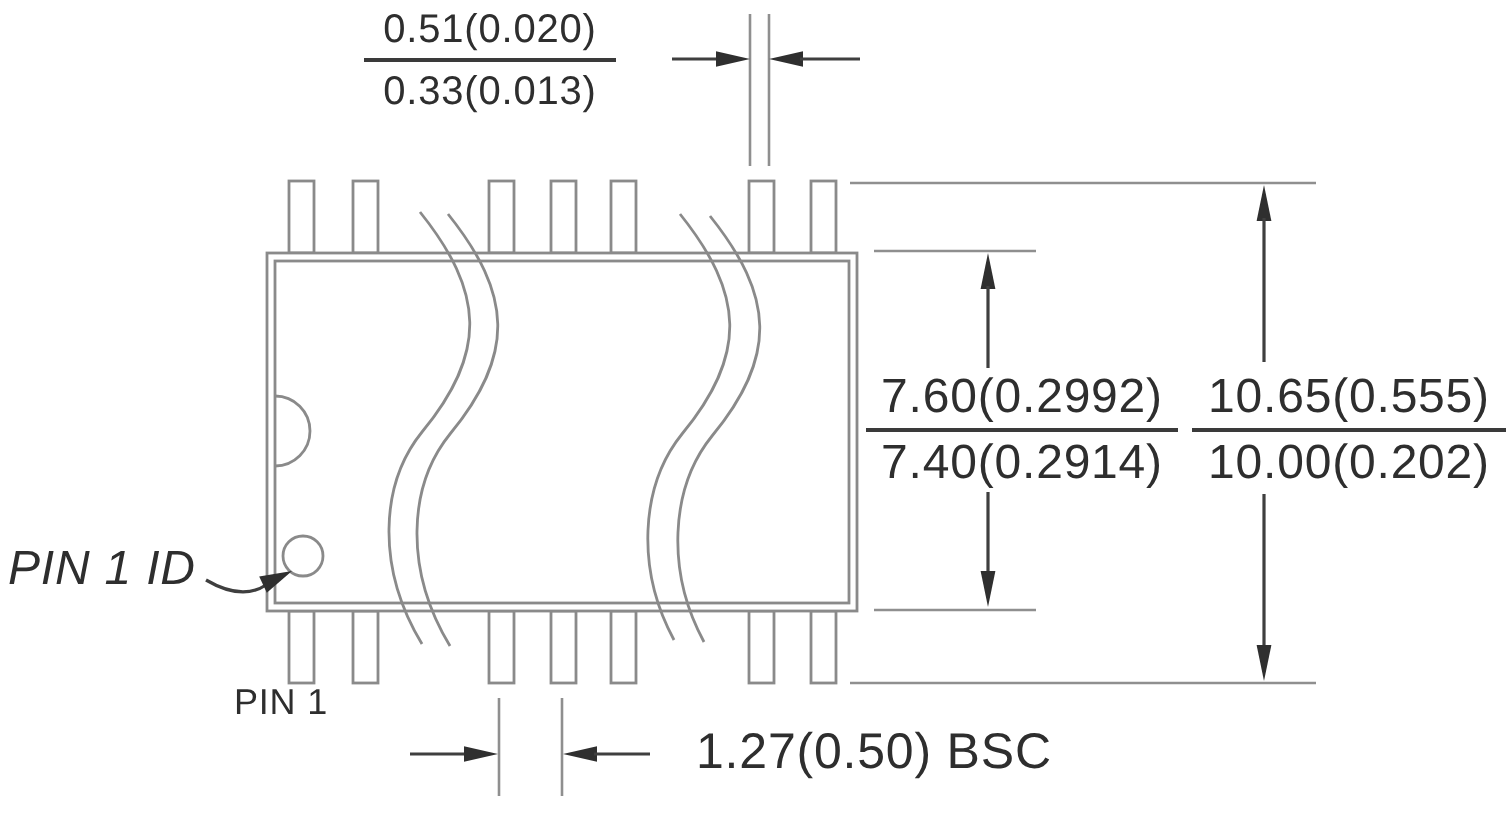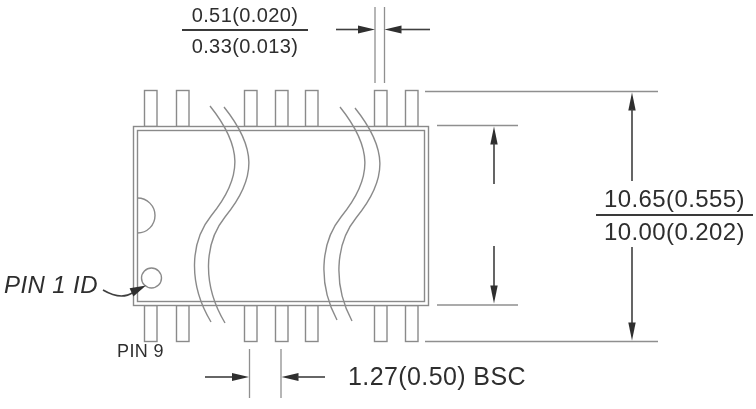--- a/index.html
+++ b/index.html
@@ -94,25 +94,29 @@
       <path d="M103,290 Q121,300.5 133,292.5" fill="none"></path>
       <polygon points="146,285.5 133.4,296.4 129.6,288.2" fill="#2f2f2f" stroke="none"></polygon>
     </g>
   </svg>
 
   <div class="frac f20" style="left:182px;top:3px;width:126px;">
     <div class="num">0.51(0.020)</div>
     <div class="den">0.33(0.013)</div>
   </div>
 
+  <div class="frac f24" style="left:433px;top:186px;width:156px;">
+    <div class="num">7.60(0.2992)</div>
+    <div class="den">7.40(0.2914)</div>
+  </div>
 
   <div class="frac f24" style="left:596px;top:186px;width:157px;">
     <div class="num">10.65(0.555)</div>
     <div class="den">10.00(0.202)</div>
   </div>
 
   <div class="txt" style="left:4px;top:271px;font-size:24px;font-style:italic;">PIN 1 ID</div>
 
-  <div class="txt" style="left:117px;top:341px;font-size:18px;">PIN 9</div>
+  <div class="txt" style="left:117px;top:341px;font-size:18px;">PIN 1</div>
 
   <div class="txt" style="left:348px;top:362px;font-size:25px;">1.27(0.50) BSC</div>
 
 </div>
 
 </body></html>

